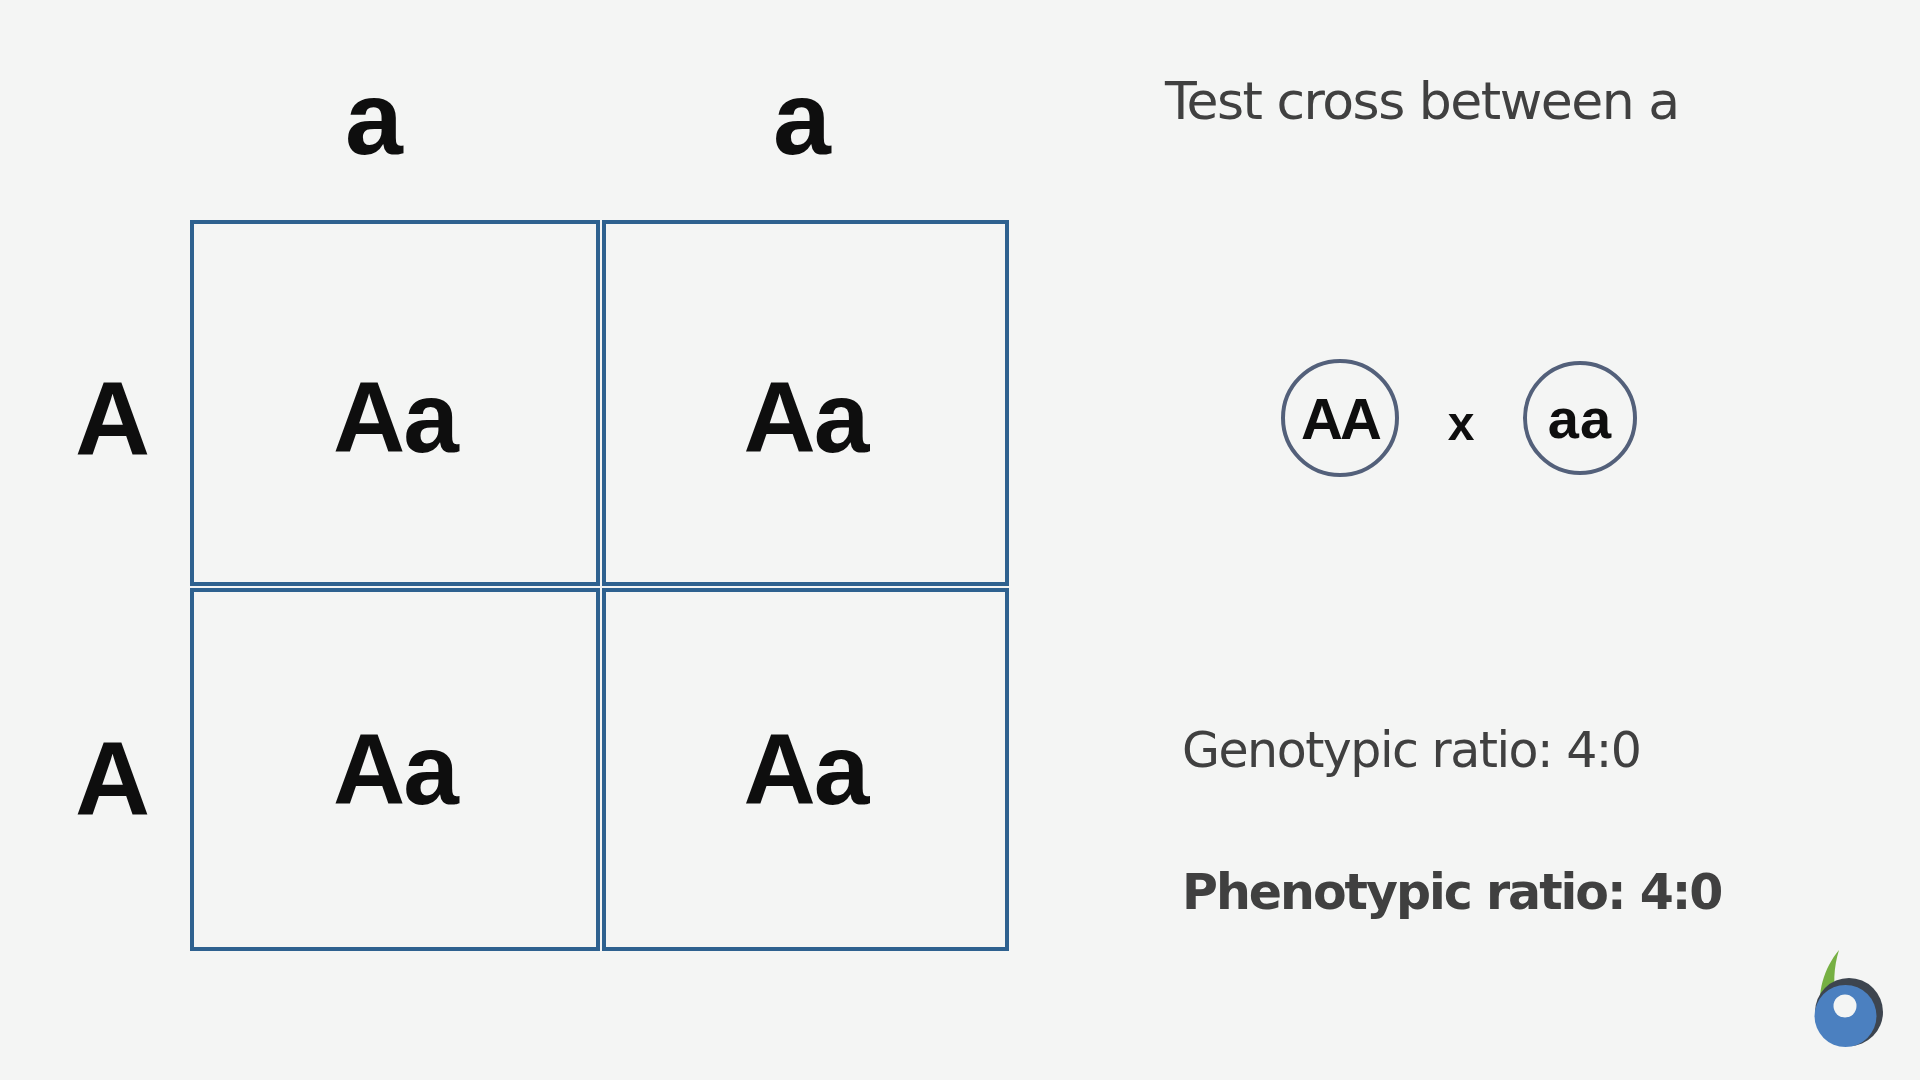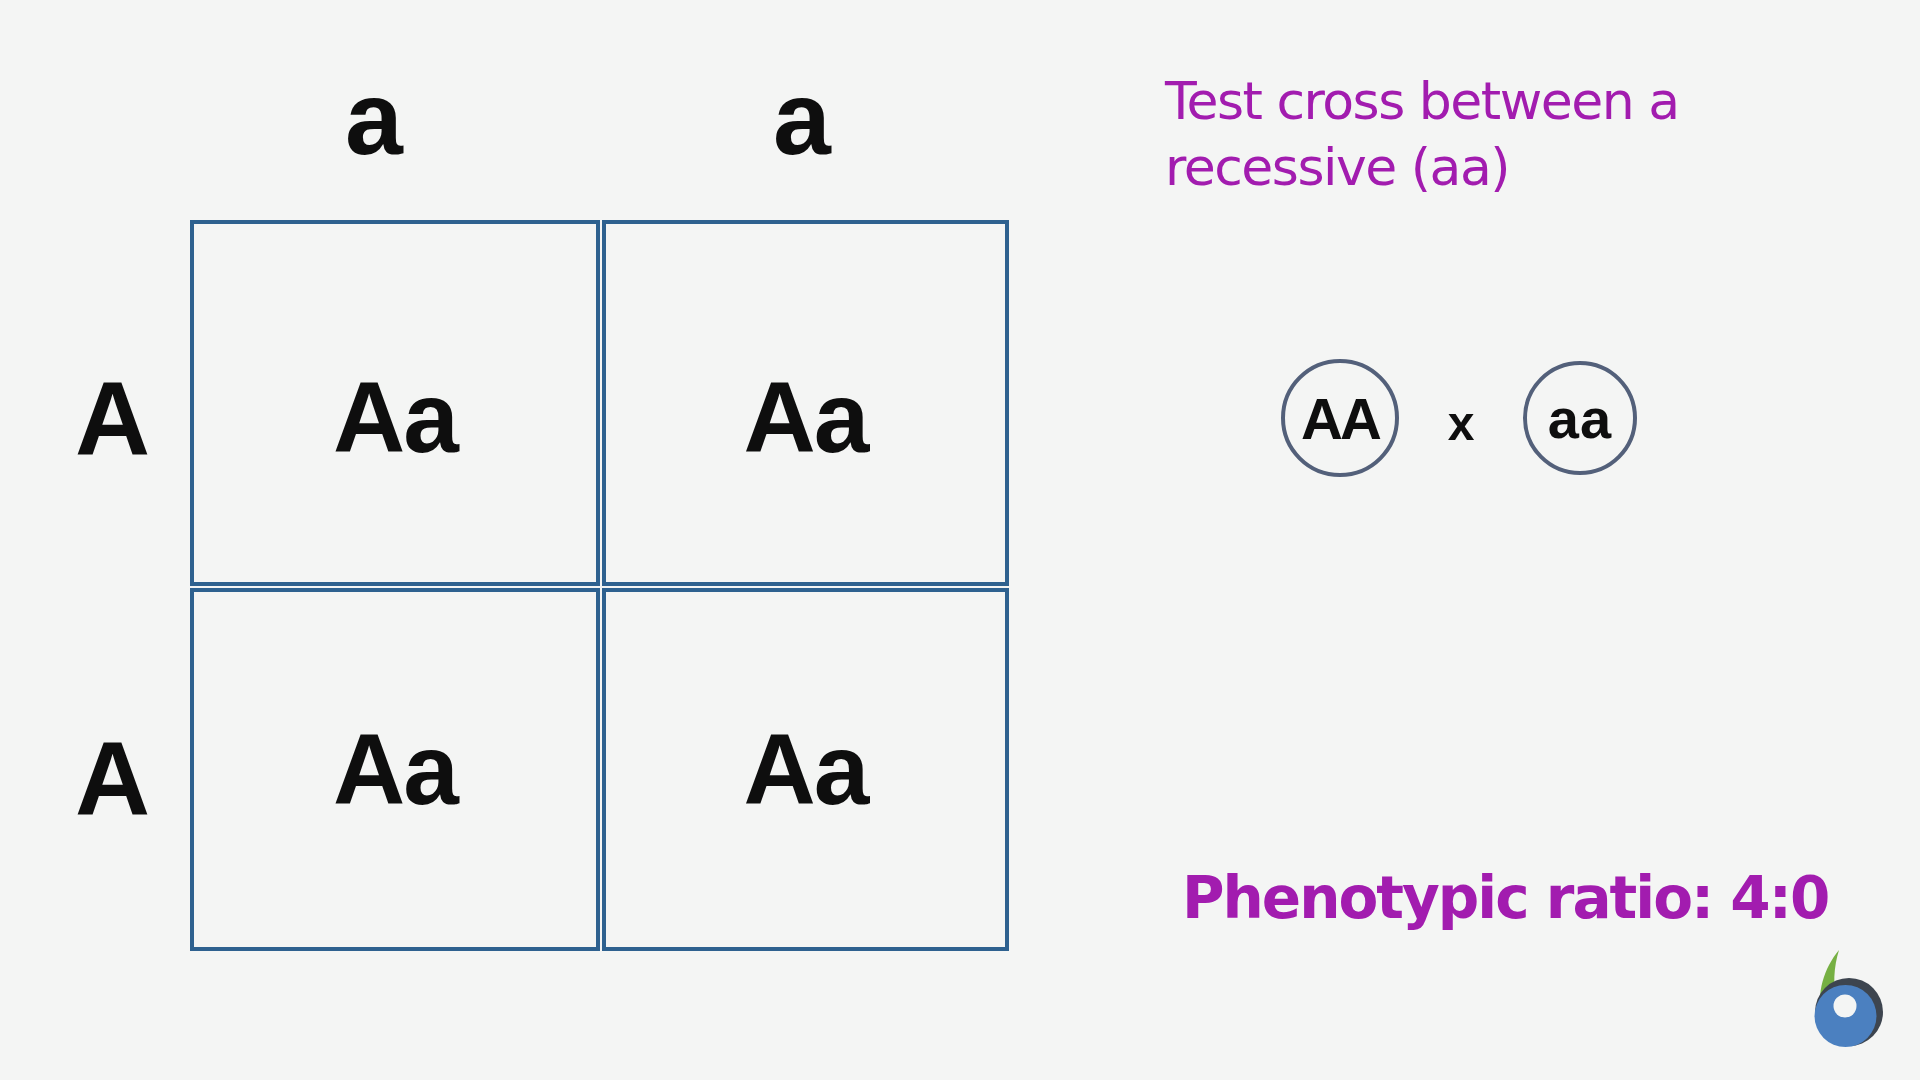--- a/index.html
+++ b/index.html
@@ -35,34 +35,34 @@
     position:absolute;left:40px;width:145px;height:112px;
     text-align:center;line-height:112px;
     font-weight:700;font-size:104px;color:#0e0e0e;
   }
   .row-label.r1{top:362px;}
   .row-label.r2{top:722px;}
 
   
   .hand{
     font-family:"DejaVu Sans",sans-serif;
-    color:#a21caf;
+    color:#404040;
   }
   .title-block{
     position:absolute;left:1165px;top:68px;width:700px;
     font-size:52px;line-height:66px;letter-spacing:-1.5px;
     font-weight:500;
   }
   .ratio-geno{
     position:absolute;left:1182px;top:722px;
     font-size:49px;letter-spacing:-1.5px;
   }
   .ratio-pheno{
     position:absolute;left:1182px;top:864px;
-    font-size:58px;letter-spacing:-2px;font-weight:700;
+    font-size:49px;letter-spacing:-2px;font-weight:700;
   }
 
   
   .parent-circle{
     position:absolute;box-sizing:border-box;
     border:4px solid #53607a;border-radius:50%;
     display:flex;align-items:center;justify-content:center;
     font-family:"Liberation Sans",sans-serif;
     font-weight:700;color:#0e0e0e;
   }
@@ -91,33 +91,33 @@
     <div class="row-label r2">A</div>
 
     <div class="cell cell-tl">Aa</div>
     <div class="cell cell-tr">Aa</div>
     <div class="cell cell-bl">Aa</div>
     <div class="cell cell-br">Aa</div>
   </div>
 
   <div class="hand title-block">
     <div>Test cross between a</div>
-    <div>recessive (aa)</div>
   </div>
 
   <div>
     <div class="parent-circle circle-p1">
       <span>AA</span>
     </div>
     <div class="cross-op">x</div>
     <div class="parent-circle circle-p2">
       <span>aa</span>
     </div>
   </div>
 
+  <div class="hand ratio-geno">Genotypic ratio: 4:0</div>
   <div class="hand ratio-pheno">Phenotypic ratio: 4:0</div>
 
   <svg class="logo" viewBox="0 0 74 104" xmlns="http://www.w3.org/2000/svg" aria-hidden="true">
     <path d="M29,2 C14,20 6,46 12,68 C17,66 23,62 28,57 C22,39 24,18 29,2 Z" fill="#76b043"></path>
     <circle cx="39" cy="64" r="34" fill="#3d454f"></circle>
     <circle cx="35.5" cy="68" r="31" fill="#4b80c0"></circle>
     <circle cx="35" cy="58" r="11.5" fill="#f4f5f4"></circle>
   </svg>
 
 </div>

